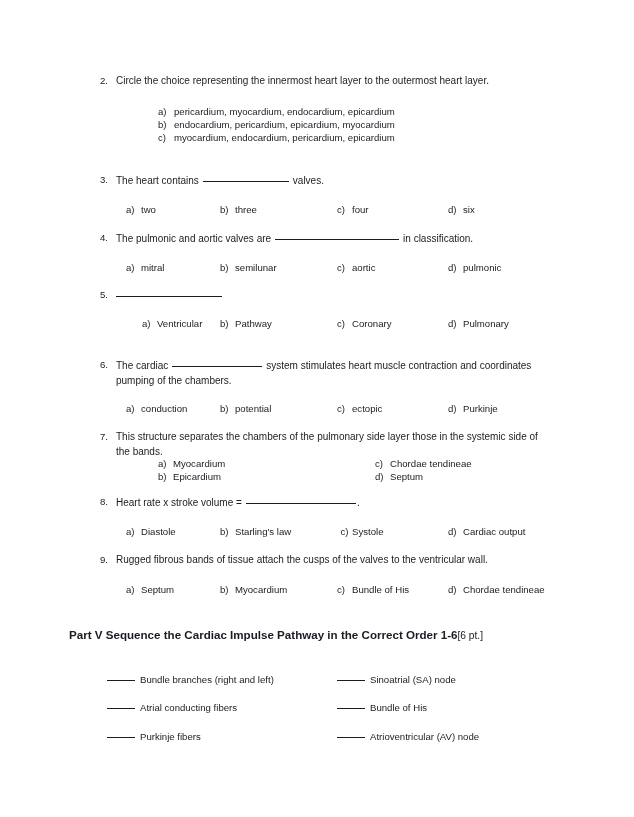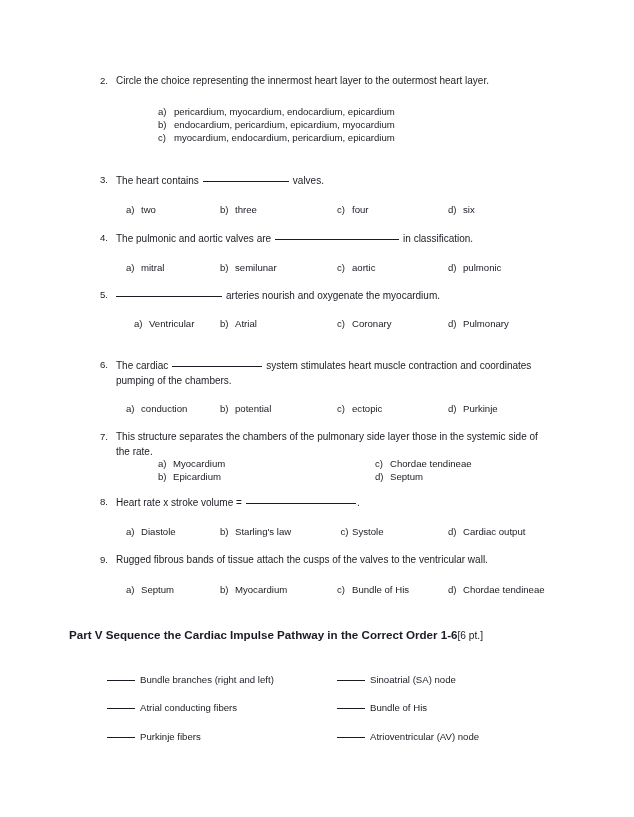--- a/index.html
+++ b/index.html
@@ -164,28 +164,28 @@
     <div class="opt" style="left:337px;">
       <span class="lab">c)</span><span>aortic</span>
     </div>
     <div class="opt" style="left:448px;">
       <span class="lab">d)</span><span>pulmonic</span>
     </div>
   </div>
 
   <div class="q" style="left:88px; top:288px; width:520px;">
     <span class="q-num">5.</span>
-    <div class="q-stem"><span class="blank" style="width:106px; margin:0 4px 0 0;"></span><span>arteries nourish and oxygenate the myocardium.</span></div>
+    <div class="q-stem"><span class="blank" style="width:106px; margin:0 4px 0 0;"></span></div>
   </div>
   <div class="opts" style="left:0; top:317px;">
-    <div class="opt" style="left:134px;">
+    <div class="opt" style="left:142px;">
       <span class="lab">a)</span><span>Ventricular</span>
     </div>
     <div class="opt" style="left:220px;">
-      <span class="lab">b)</span><span>Atrial</span>
+      <span class="lab">b)</span><span>Pathway</span>
     </div>
     <div class="opt" style="left:337px;">
       <span class="lab">c)</span><span>Coronary</span>
     </div>
     <div class="opt" style="left:448px;">
       <span class="lab">d)</span><span>Pulmonary</span>
     </div>
   </div>
 
   <div class="q" style="left:88px; top:358px; width:520px;">
@@ -207,21 +207,21 @@
     </div>
     <div class="opt" style="left:448px;">
       <span class="lab">d)</span><span>Purkinje</span>
     </div>
   </div>
 
   <div class="q" style="left:88px; top:430px; width:520px;">
     <span class="q-num">7.</span>
     <div class="q-stem">
       <span>This structure separates the chambers of the pulmonary side layer those in the systemic side of</span>
-      <div>the rate.</div>
+      <div>the bands.</div>
     </div>
   </div>
   <div class="opts" style="left:0; top:457px;">
     <div class="opt" style="left:158px; top:0;">
       <span class="lab">a)</span><span>Myocardium</span>
     </div>
     <div class="opt" style="left:158px; top:13px;">
       <span class="lab">b)</span><span>Epicardium</span>
     </div>
     <div class="opt" style="left:375px; top:0;">

